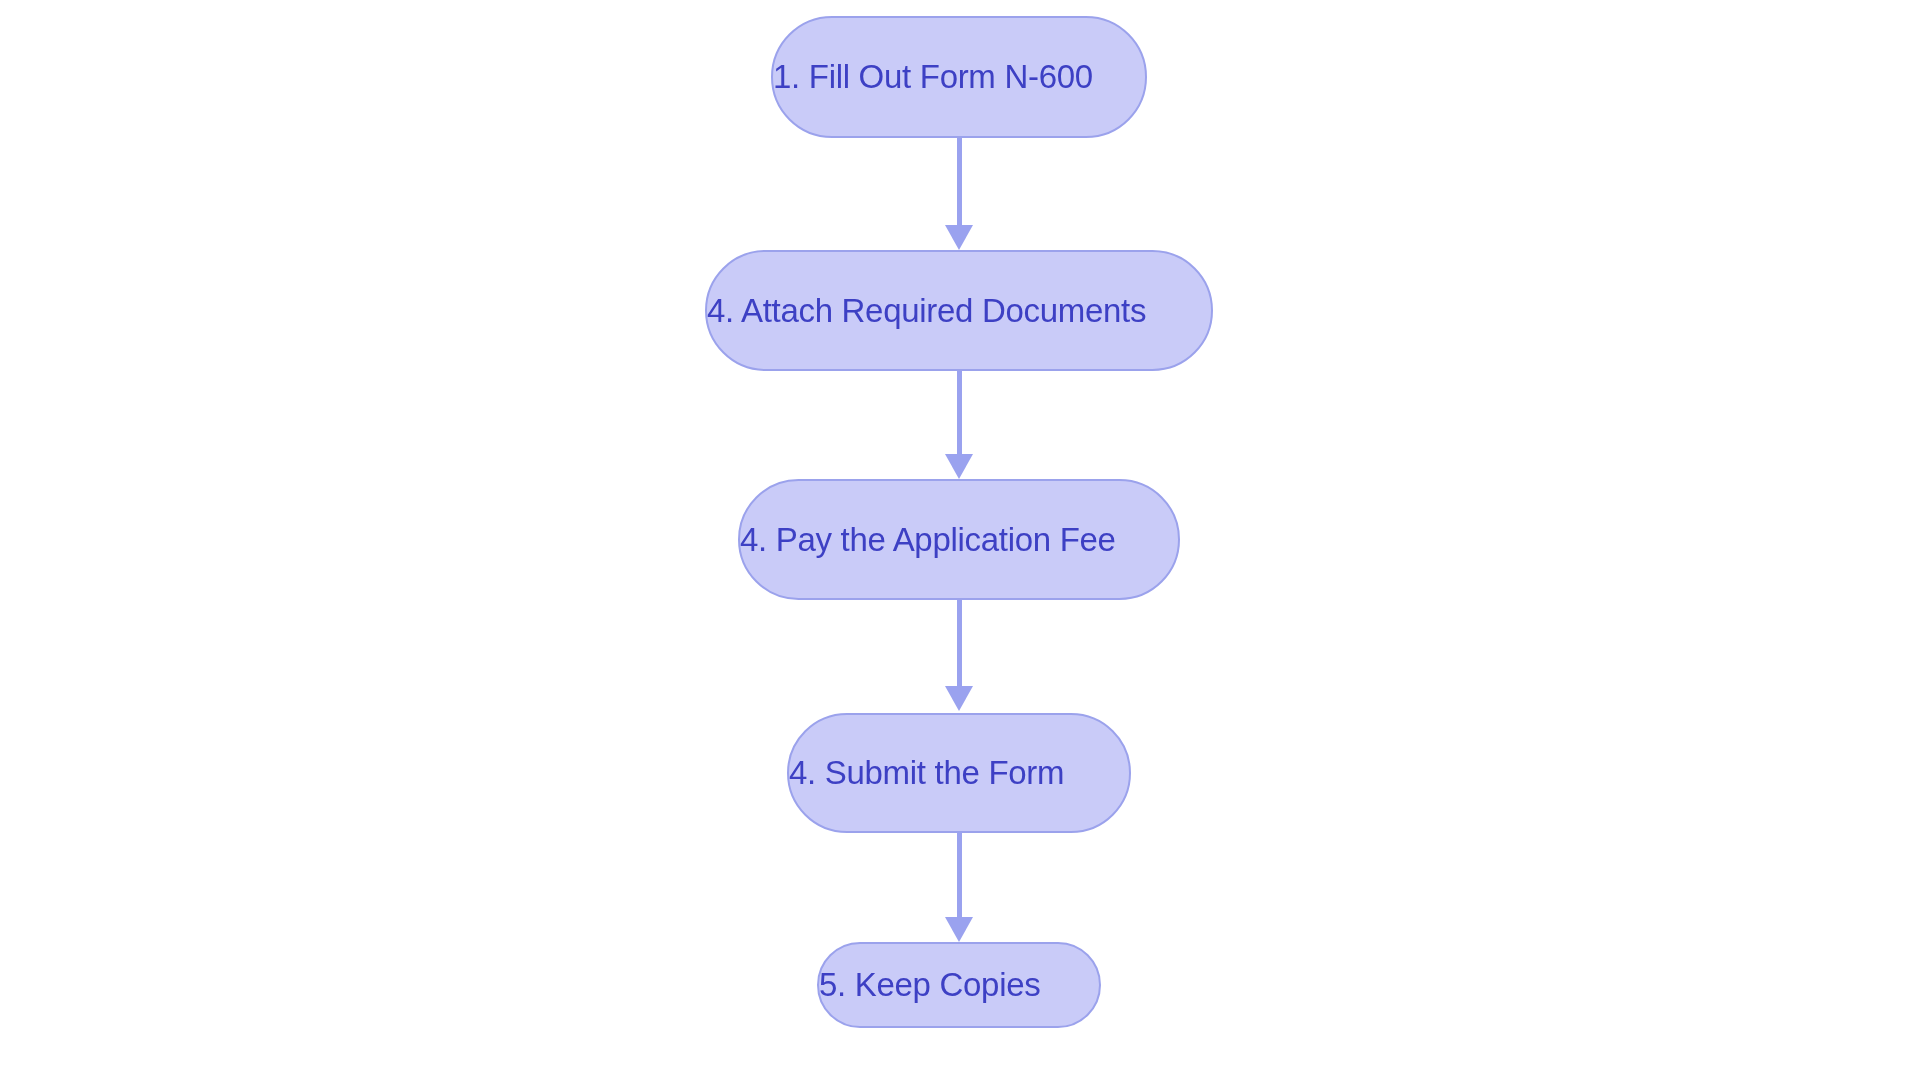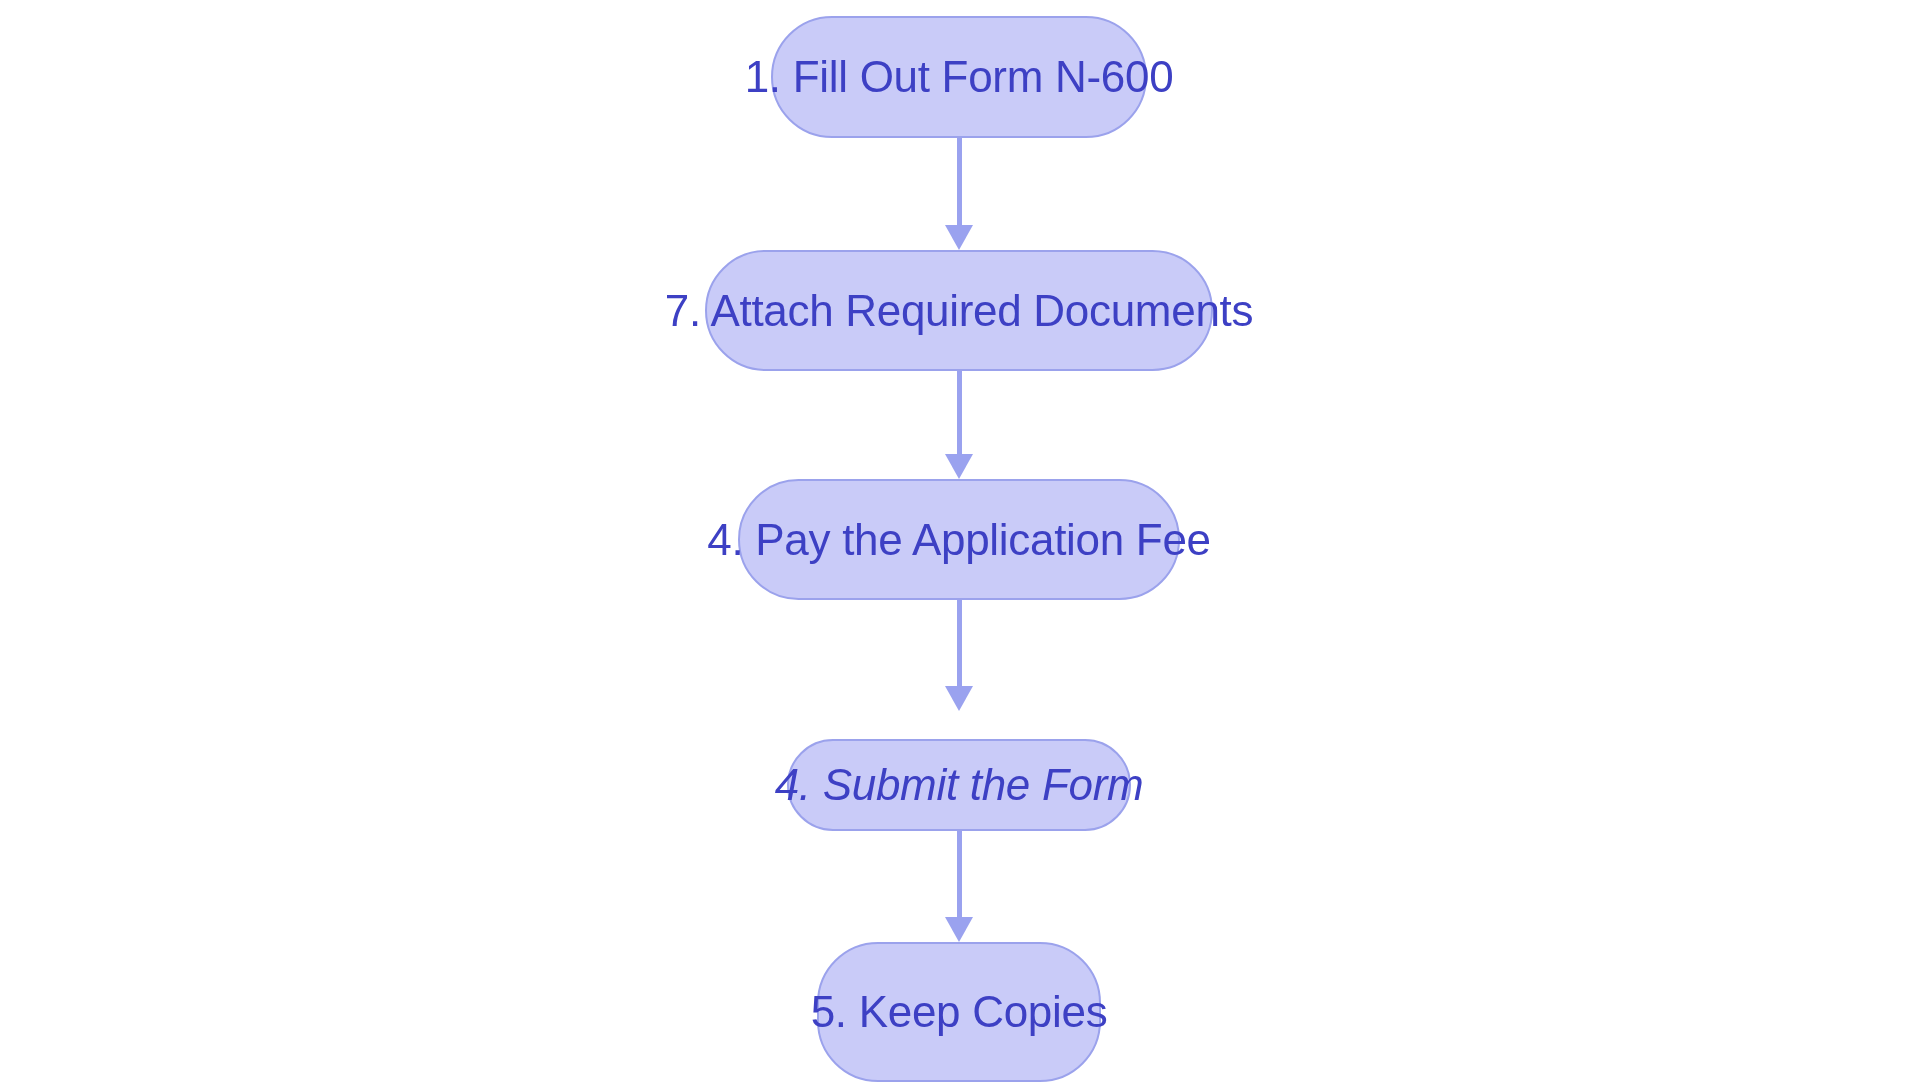--- a/index.html
+++ b/index.html
@@ -19,35 +19,34 @@
     position: relative;
     width: 1920px;
     height: 1083px;
     background: var(--background);
     overflow: hidden;
   }
   .node {
     position: absolute;
     display: flex;
     align-items: center;
-    justify-content: center;
     background: var(--node-fill);
     border: 2px solid var(--node-border);
     border-radius: 61px;
     color: var(--node-text);
-    font-size: 44px;
+    font-size: 33px;
     letter-spacing: -0.3px;
     text-align: center;
     white-space: nowrap;
   }
   .node-1 { left: 771px; top: 16px;  width: 376px; height: 122px; }
   .node-2 { left: 705px; top: 250px; width: 508px; height: 121px; }
   .node-3 { left: 738px; top: 479px; width: 442px; height: 121px; }
-  .node-4 { left: 787px; top: 739px; width: 344px; height: 92px; font-style: italic; }
-  .node-5 { left: 817px; top: 942px; width: 284px; height: 140px; }
+  .node-4 { left: 787px; top: 713px; width: 344px; height: 120px; }
+  .node-5 { left: 817px; top: 942px; width: 284px; height: 86px; }
 
   .arrow {
     position: absolute;
     width: 28px;
     left: 945px; 
   }
   .arrow-1 { top: 138px; height: 112px; }
   .arrow-2 { top: 371px; height: 108px; }
   .arrow-3 { top: 600px; height: 111px; }
   .arrow-4 { top: 831px; height: 111px; }
@@ -78,21 +77,21 @@
   <div class="node node-1">
     <span>1. Fill Out Form N-600</span>
   </div>
 
   <div class="arrow arrow-1">
     <div class="arrow-line"></div>
     <div class="arrow-head"></div>
   </div>
 
   <div class="node node-2">
-    <span>7. Attach Required Documents</span>
+    <span>4. Attach Required Documents</span>
   </div>
 
   <div class="arrow arrow-2">
     <div class="arrow-line"></div>
     <div class="arrow-head"></div>
   </div>
 
   <div class="node node-3">
     <span>4. Pay the Application Fee</span>
   </div>

